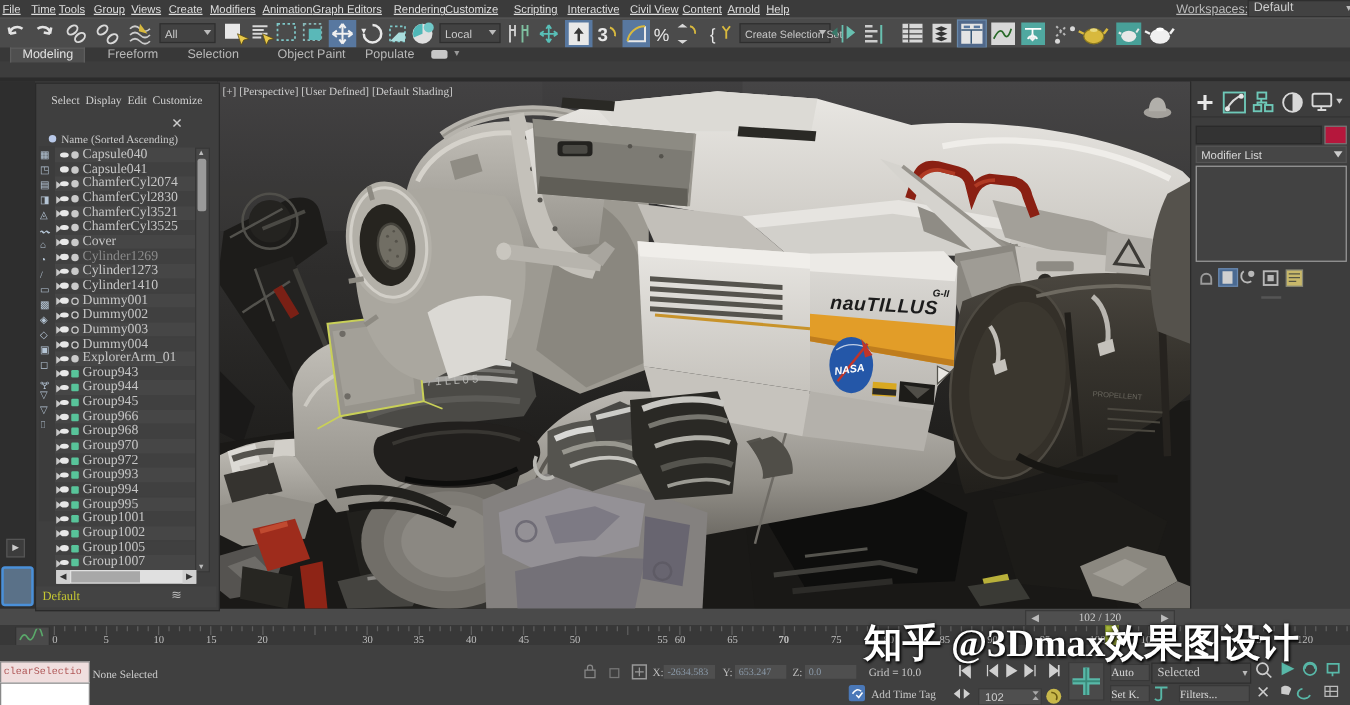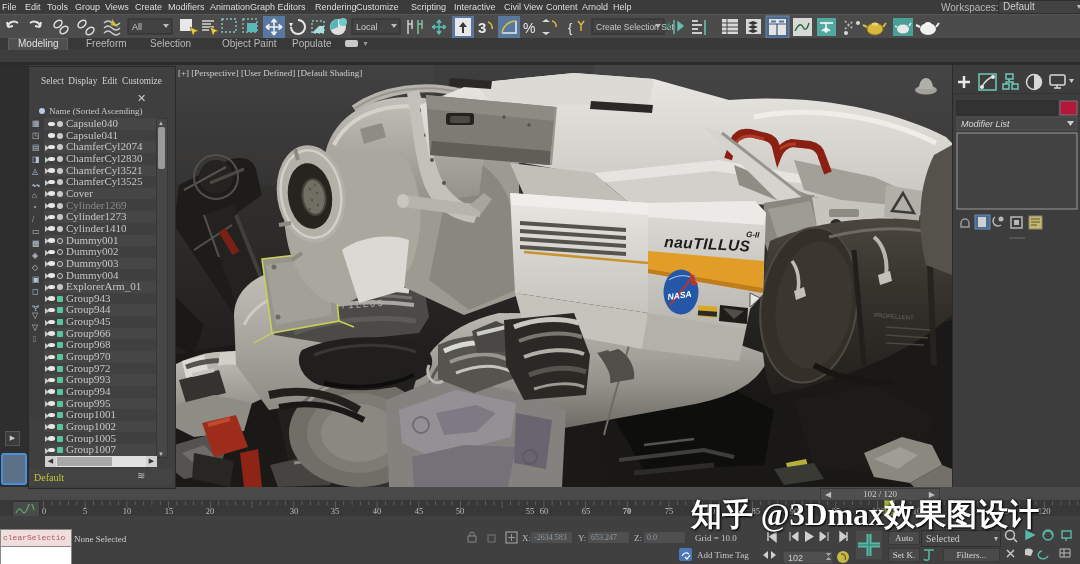--- a/index.html
+++ b/index.html
@@ -2,21 +2,21 @@
 <html><head>
 <meta charset="utf-8">
 <style>
   html,body{margin:0;padding:0;background:#222;}
   #app{position:relative;width:1080px;height:564px;overflow:hidden;
        font-family:"Liberation Sans",sans-serif;background:#3d3d3d;}
   .abs{position:absolute;}
   
   #menubar{left:0;top:0;width:1080px;height:14px;background:#3b3b3b;color:#dedede;
            font-size:9px;}
-  #menubar span{position:absolute;top:2px;white-space:nowrap;}
+  #menubar span{position:absolute;top:2px;white-space:nowrap;text-decoration:underline;}
   
   #toolbar{left:0;top:14px;width:1080px;height:24px;background:#4b4b4b;
            border-top:1px solid #555;}
   .drop{position:absolute;background:#424242;border:1px solid #2e2e2e;color:#ccc;
         font-size:10px;line-height:15px;padding:0 4px;height:15px;}
   .drop:after{content:"▾";position:absolute;right:2px;top:0;font-size:8px;color:#bbb;}
   
   #ribbon{left:0;top:38px;width:1080px;height:11px;background:#383838;color:#b8b8b8;
           font-size:10px;}
   #ribbon span{position:absolute;top:0px;}
@@ -35,42 +35,42 @@
   .erow{position:absolute;left:15px;width:112px;height:11.6px;font-size:11px;color:#c6c6c6;
         line-height:11.6px;white-space:nowrap;}
   .erow .nm{position:absolute;left:22px;top:0;}
   .erow i{position:absolute;display:block;}
   .ar{left:1px;top:3.5px;width:0;height:0;border-left:4px solid #c8c8c8;
       border-top:3px solid transparent;border-bottom:3px solid transparent;}
   .eye{left:4px;top:3.5px;width:7px;height:4.5px;background:#e8e8e8;border-radius:50%;}
   .ob{left:13px;top:3px;width:6px;height:6px;border-radius:50%;background:#c9c9c9;}
   
   #rightpanel{left:952px;top:65px;width:128px;height:422px;background:#3d3d3d;
-              border-left:1px solid #2a2a2a;font-style:italic;}
+              border-left:1px solid #2a2a2a;}
   
   #track{left:0;top:487px;width:1080px;height:13px;background:#4a4a4a;}
   #ruler{left:0;top:500px;width:1080px;height:16px;background:#383838;}
   #statusbar{left:0;top:516px;width:1080px;height:48px;background:#404040;}
   .num{position:absolute;color:#bebebe;font-size:8.5px;top:6px;}
   
   #wm{left:691px;top:494px;width:390px;color:#fff;font-size:31px;font-weight:bold;letter-spacing:0.6px;
       z-index:50;text-shadow:0 0 3px rgba(0,0,0,.8), 1px 1px 2px rgba(0,0,0,.9);
       white-space:nowrap;letter-spacing:0px;}
   .btn{position:absolute;background:#4a4a4a;border:1px solid #383838;color:#d8d8d8;
-       font-size:9px;text-align:center;}
+       font-size:9px;text-align:left;}
   .fld{position:absolute;background:#4f4f4f;color:#9fb0bb;font-size:8px;height:11px;
        line-height:11px;padding-left:3px;}
 </style>
 </head>
 <body>
 <div id="app">
 
   <div id="menubar" class="abs">
     <span style="left:2px">File</span>
-    <span style="left:25px">Edit</span>
+    <span style="left:25px">Time</span>
     <span style="left:47px">Tools</span>
     <span style="left:75px">Group</span>
     <span style="left:105px">Views</span>
     <span style="left:135px">Create</span>
     <span style="left:168px">Modifiers</span>
     <span style="left:210px">Animation</span>
     <span style="left:250px">Graph Editors</span>
     <span style="left:315px">Rendering</span>
     <span style="left:356px">Customize</span>
     <span style="left:411px">Scripting</span>

